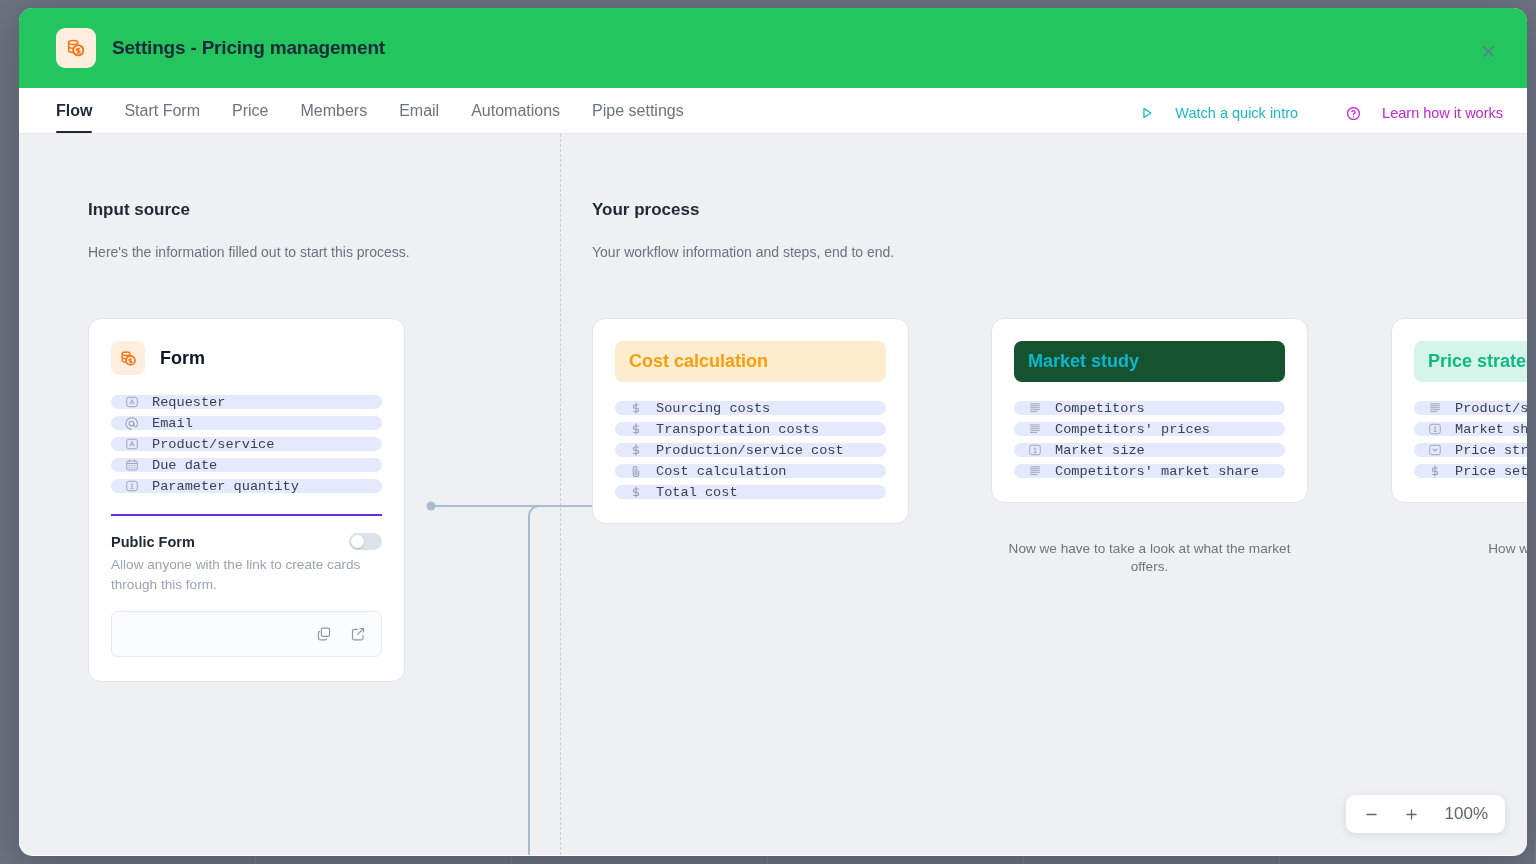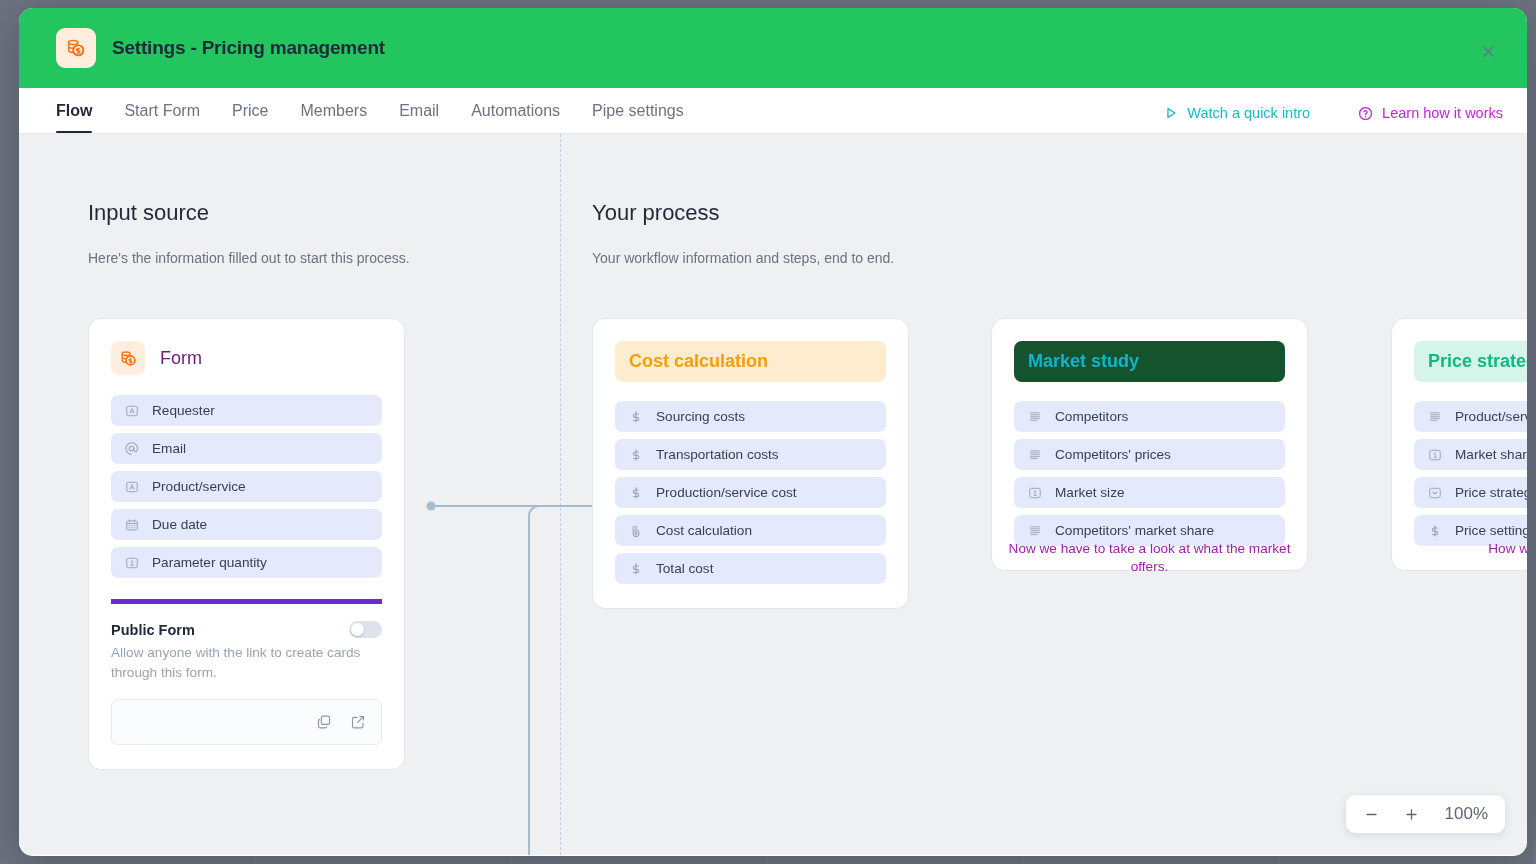--- a/index.html
+++ b/index.html
@@ -97,42 +97,42 @@
     content: ""; position: absolute;
     left: 0; right: 16px; bottom: 0;
     height: 2.5px; background: #1f2937; border-radius: 2px;
   }
   #header-actions {
     margin-left: auto;
     display: flex; align-items: center; gap: 48px;
     padding-bottom: 12px;
   }
   .header-action {
-    display: flex; align-items: center; gap: 9px;
+    display: flex; align-items: center; gap: 21px;
     font-size: 14.5px; cursor: pointer; white-space: nowrap;
   }
   #action-intro { color: #19b9c9; }
   #action-learn { color: #c026d3; }
 
   
   #canvas {
     position: relative;
     height: 721px;
     background: #eef0f2;
     overflow: hidden;
   }
   #section-divider {
     position: absolute; left: 541px; top: 0; bottom: 0;
     width: 0;
     border-left: 1.5px dashed #c3d0dc;
   }
 
   .section-head { position: absolute; }
   .section-title {
-    font-size: 22px; font-weight: 400; color: #1f2937;
+    font-size: 17px; font-weight: 700; color: #1f2937;
   }
   .section-sub {
     margin-top: 24px;
     font-size: 14px; color: #6b7280;
   }
   #head-input { left: 69px; top: 66px; }
   #head-process { left: 573px; top: 66px; }
 
   
   #connector { position: absolute; left: 400px; top: 360px; }
@@ -154,53 +154,54 @@
     display: flex; align-items: center; gap: 15px;
     margin-bottom: 20px;
   }
   .card-logo {
     width: 34px; height: 34px; border-radius: 8px;
     background: #ffeede;
     display: flex; align-items: center; justify-content: center;
     flex: 0 0 auto;
   }
   .card-title {
-    font-size: 18px; font-weight: 400; color: #701a75;
+    font-size: 18px; font-weight: 700; color: #0f172a;
   }
 
   .phase-title {
     border-radius: 8px;
     padding: 10px 14px;
     font-size: 18px; font-weight: 700;
     margin-bottom: 19px;
     white-space: nowrap; overflow: hidden;
   }
 
   .field {
     display: flex; align-items: center; gap: 13px;
     background: #e4eafb;
     border-radius: 7px;
-    height: 31px;
+    height: 14px;
     padding: 0 13px;
     margin-bottom: 7px;
+    font-family: Liberation Mono, monospace;
   }
   .field:last-child { margin-bottom: 0; }
   .field-label {
     font-size: 13.6px; color: #374151; white-space: nowrap;
   }
   .field-icon {
     flex: 0 0 auto; width: 15px; height: 15px;
     color: #9aa3b2;
     display: flex; align-items: center; justify-content: center;
   }
 
   
   #public-form-block {
     margin-top: 21px;
-    border-top: 5px solid #6d28d9;
+    border-top: 2px solid #6d28d9;
     padding-top: 17px;
   }
   #public-form-row {
     display: flex; align-items: center; justify-content: space-between;
   }
   #public-form-title { font-size: 14.5px; font-weight: 700; color: #1f2937; }
   #public-form-toggle {
     width: 33px; height: 17px; border-radius: 10px;
     background: #dde3ea; position: relative; cursor: pointer; flex: 0 0 auto;
   }
@@ -221,21 +222,21 @@
     border-radius: 7px;
     background: #fbfcfd;
     display: flex; align-items: center; justify-content: flex-end;
     gap: 18px;
     padding: 0 15px;
   }
   .link-action { color: #8b97a6; cursor: pointer; display: flex; }
 
   .card-caption {
     position: absolute;
-    font-size: 13.6px; color: #a21caf;
+    font-size: 13.6px; color: #737373;
     text-align: center; line-height: 1.35;
   }
   #caption-cost   { left: 573px;  top: 444px; width: 317px; }
   #caption-market { left: 972px;  top: 406px; width: 317px; }
   #caption-price  { left: 1372px; top: 406px; width: 317px; }
 
   
   #zoom-control {
     position: absolute;
     right: 22px; bottom: 22px;

